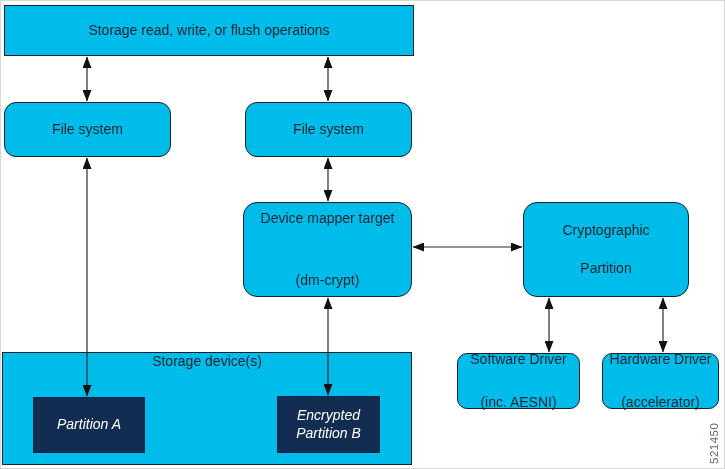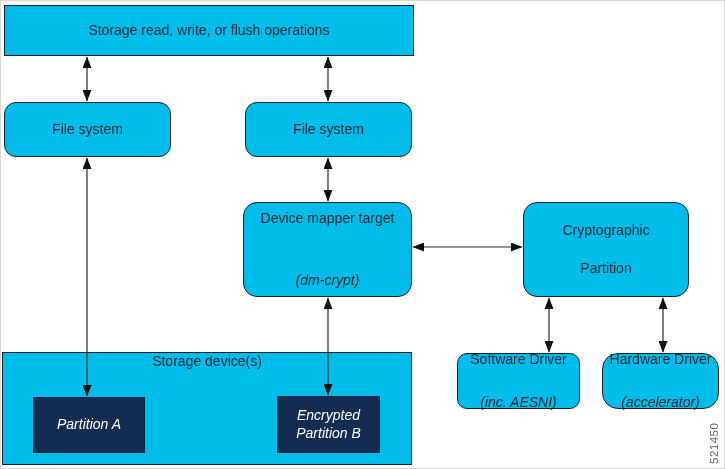--- a/index.html
+++ b/index.html
@@ -26,32 +26,32 @@
   }
   .rounded12{border-radius:12px;}
   .rounded14{border-radius:14px;gap:20px;}
   .rounded10{border-radius:10px;}
   .navy{
     background:#132d52;
     border:1px solid #0e2543;
     color:#ffffff;
     font-style:italic;
   }
-  .italic{font-style:italic;margin-top:25px;}
+  .italic{margin-top:25px;}
   .top-label{justify-content:flex-start;padding-top:0;}
   #storage-ops   {left:4px;  top:5px;   width:410px;height:51px;}
   #fs-left       {left:4px;  top:102px; width:167px;height:55px;}
   #fs-right      {left:245px;top:102px; width:167px;height:55px;}
   #dm-target     {left:243px;top:202px; width:169px;height:95px;}
   #crypto        {left:523px;top:202px; width:166px;height:95px;text-align:center;}
   #storage-device{left:2px;  top:352px; width:410px;height:113px;}
   #partition-a   {left:33px; top:397px; width:112px;height:56px;}
   #partition-b   {left:277px;top:396px; width:103px;height:57px;}
   #sw-driver     {left:457px;top:353px; width:123px;height:56px;}
-  #hw-driver     {left:602px;top:353px; width:117px;height:56px;border-radius:16px;}
+  #hw-driver     {left:602px;top:353px; width:117px;height:56px;}
   #arrow-layer{
     position:absolute;left:0;top:0;width:725px;height:469px;
     pointer-events:none;
   }
   .fig-num{
     position:absolute;
     left:695px;top:437px;
     width:40px;height:14px;
     font-size:11.5px;
     color:#5e6a71;

